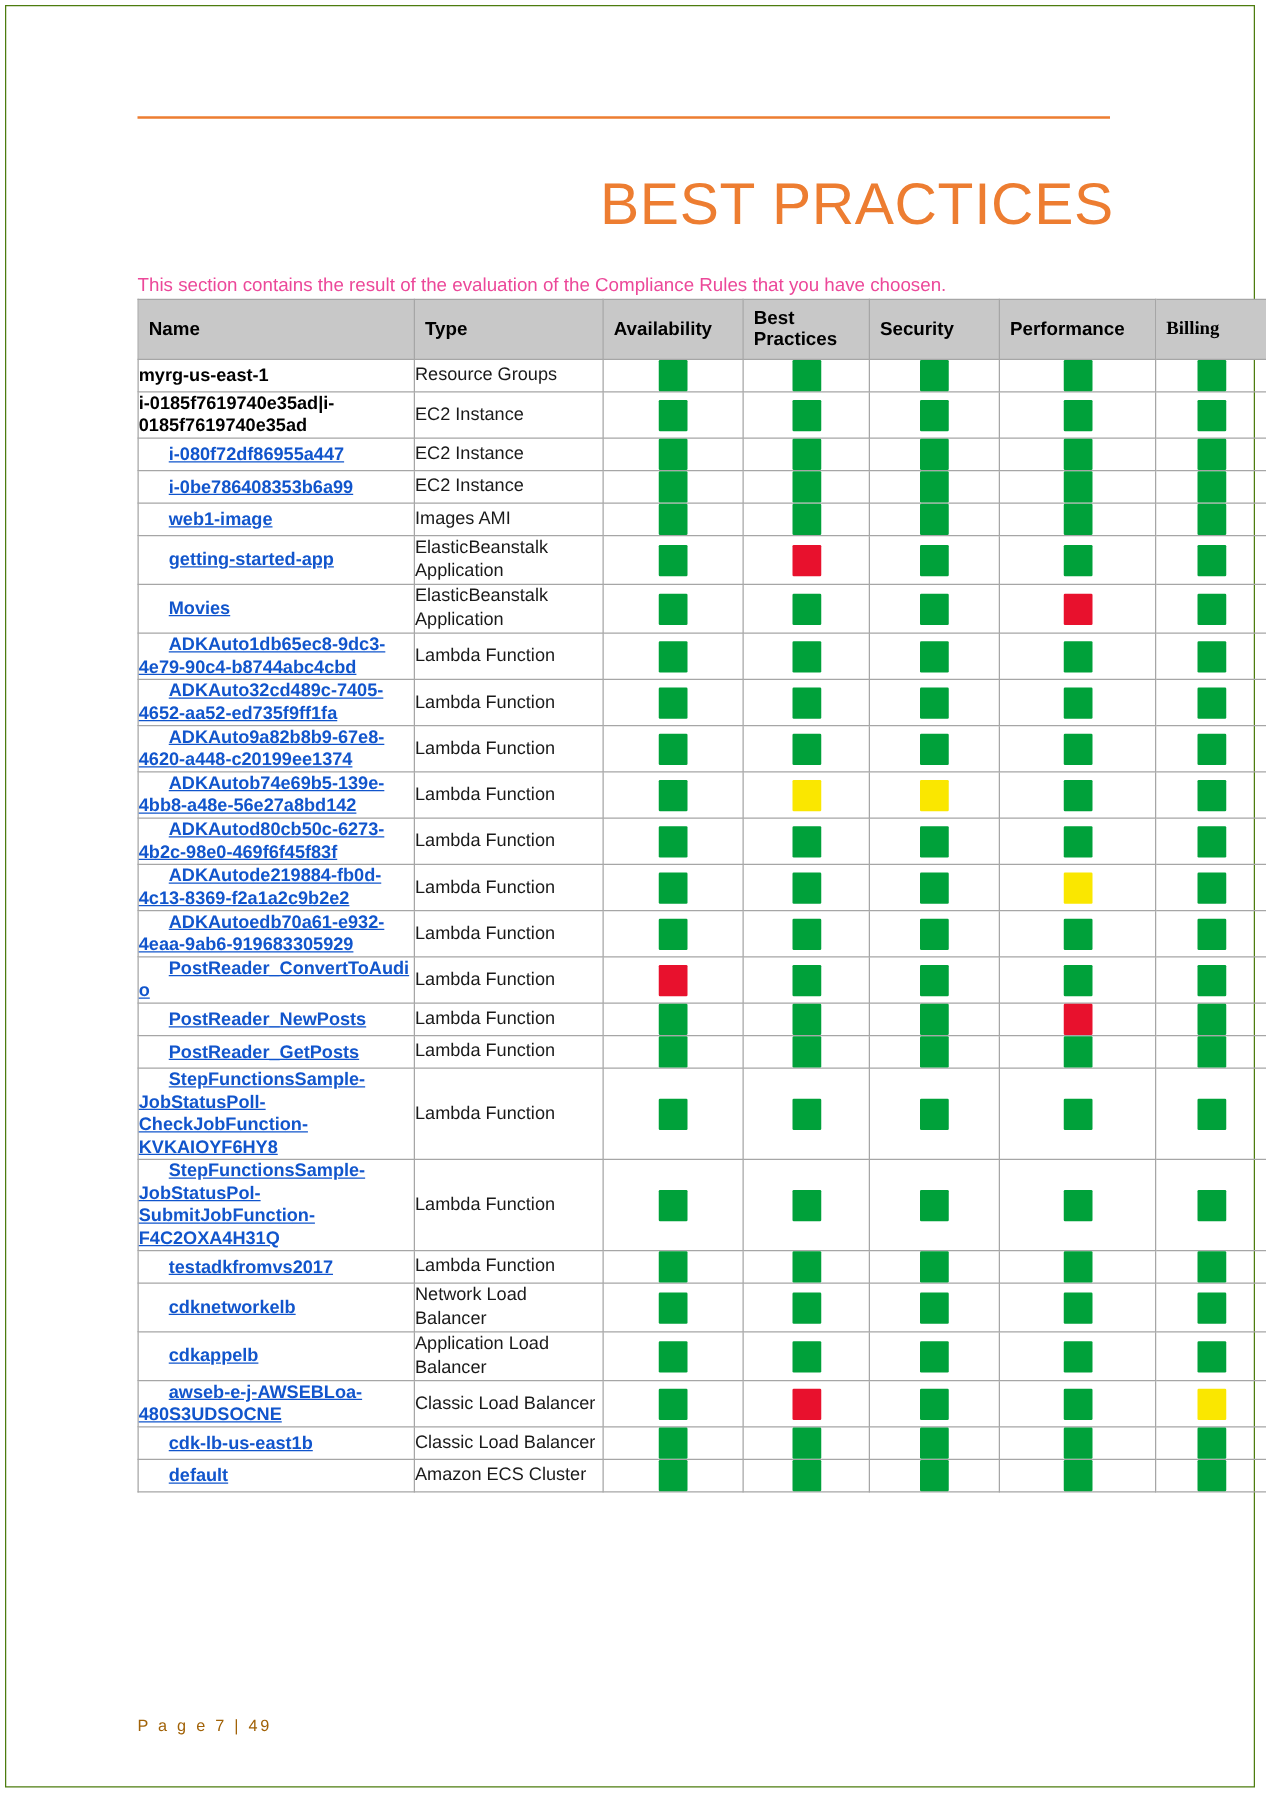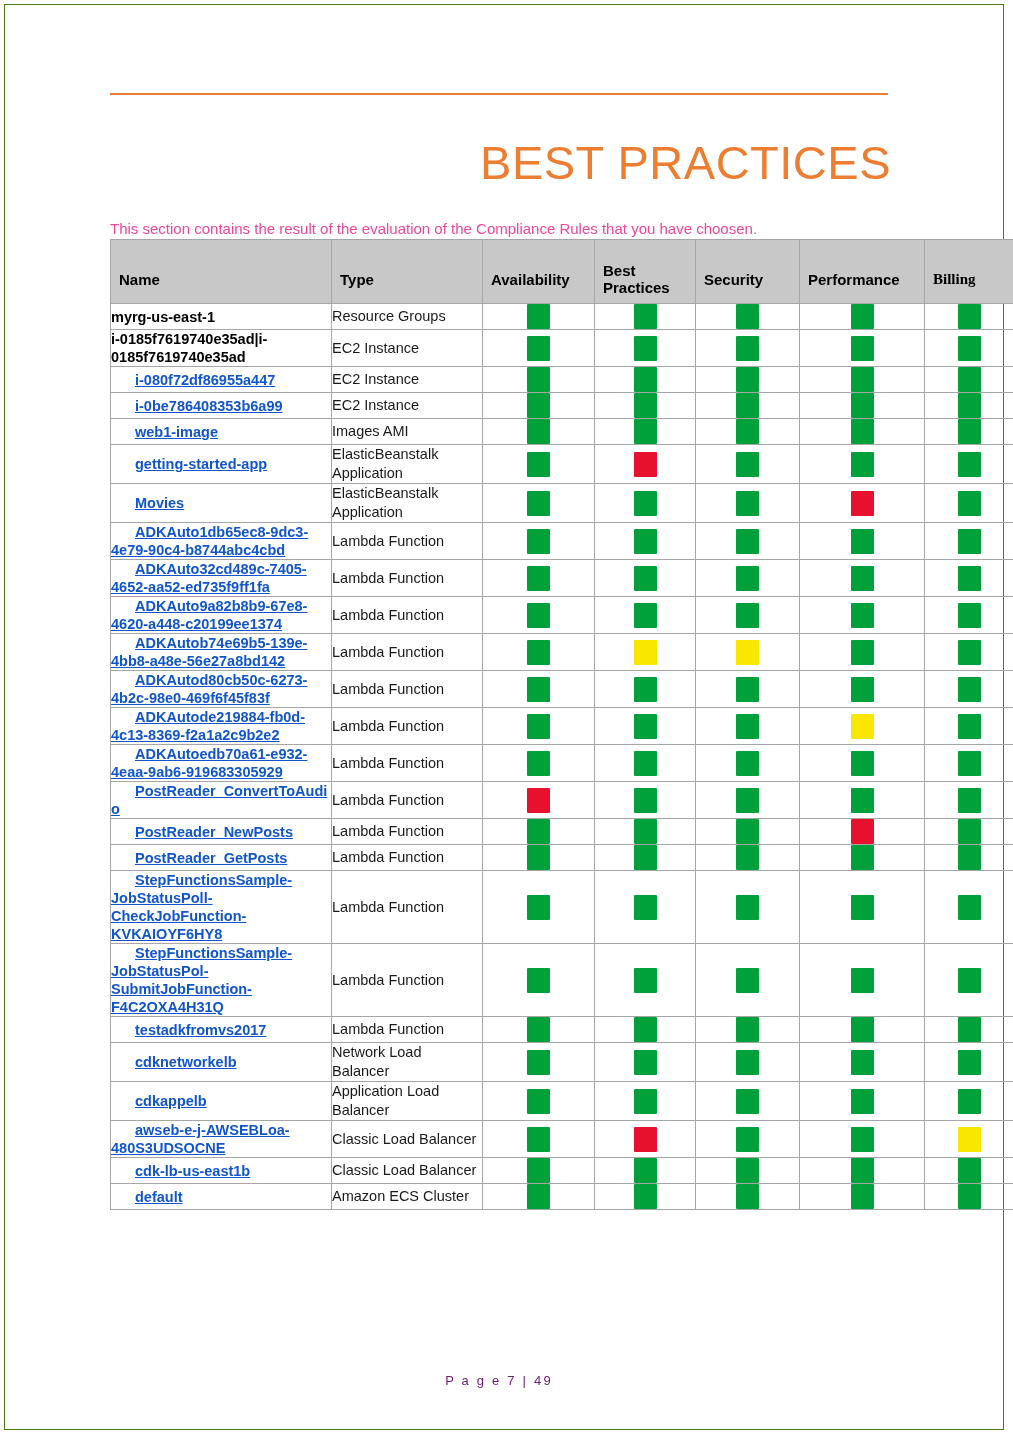--- a/index.html
+++ b/index.html
@@ -72,21 +72,21 @@
     border: 1px solid #a6a6a6;
     padding: 0;
     vertical-align: middle;
   }
   table.bp thead th {
     background: #c8c8c8;
     color: #000000;
     font-size: 15px;
     font-weight: bold;
     text-align: left;
-    padding: 22px 8px 7px 8px;
+    padding: 6px 8px 7px 8px;
     line-height: 17px;
     height: 28px;
   }
   th.h-name { width: 204px; }
   th.h-type { width: 134px; }
   th.h-avail { width: 95px; margin-top: 48px; }
   th.h-bp { width: 84px; }
   th.h-sec { width: 87px; }
   th.h-perf { width: 108px; }
   th.h-bill { width: 72px; font-family: Liberation Serif, serif; }
@@ -123,23 +123,23 @@
   }
   .mark.green  { background: #00A13A; }
   .mark.red    { background: #E8112D; }
   .mark.yellow { background: #FAE700; }
 
   .footer {
     position: absolute;
     left: 0;
     top: 1368px;
     width: 778px;
-    text-align: center;
+    text-align: left;
     font-size: 13px;
-    color: #701a75;
+    color: #a16207;
     letter-spacing: 2.2px;
   }
 </style>
 </head>
 <body>
 
 <div class="page">
   <div class="content">
 
     <div class="top-rule"></div>

